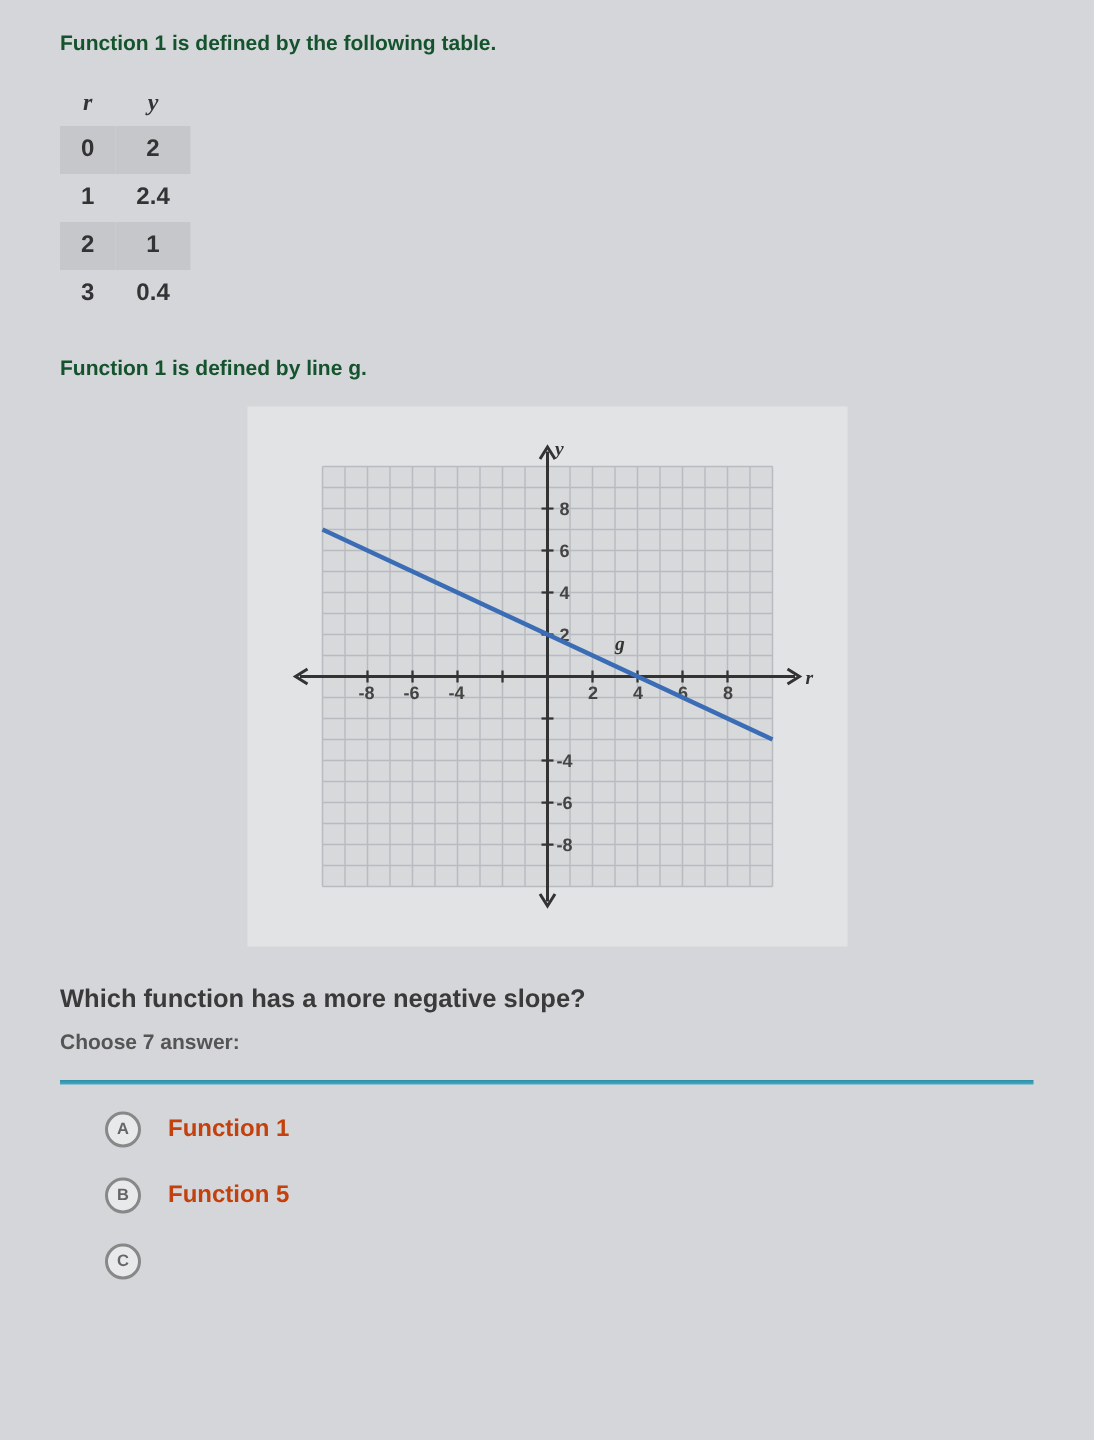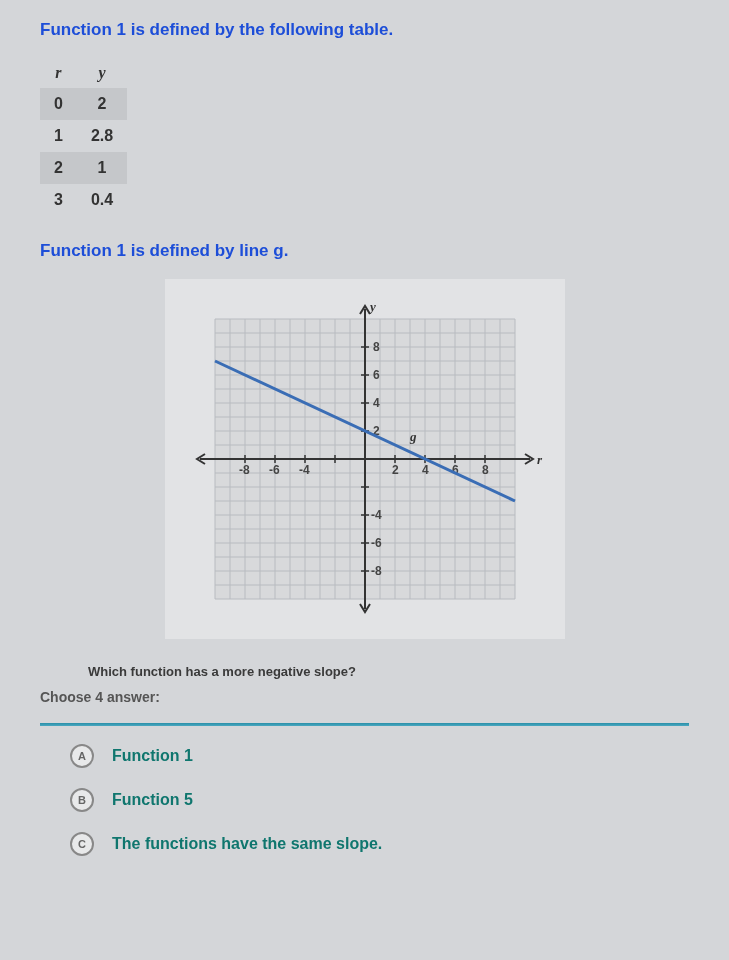--- a/index.html
+++ b/index.html
@@ -7,23 +7,23 @@
       width: 729px;
       height: 960px;
       background: #d4d6d9;
       font-family: -apple-system, BlinkMacSystemFont, "Segoe UI", Arial, sans-serif;
       color: #2a2a2a;
       padding: 20px 40px;
       position: relative;
       overflow: hidden;
     }
     .prompt-text {
-      font-size: 17px;
-      font-weight: 600;
-      color: #1d4ed8;
+      font-size: 14px;
+      font-weight: 600;
+      color: #14532d;
       margin-bottom: 18px;
     }
     .data-table {
       margin-bottom: 25px;
     }
     .data-table table {
       border-collapse: collapse;
     }
     .data-table th {
       font-weight: 700;
@@ -48,25 +48,24 @@
       display: flex;
       justify-content: center;
       margin: 15px 0 25px 0;
     }
     .graph-box {
       background: #e2e3e5;
       padding: 20px;
       position: relative;
     }
     .question-text {
-      font-size: 13px;
+      font-size: 17px;
       font-weight: 600;
       color: #3a3a3a;
       margin-bottom: 10px;
-      margin-left: 48px;
     }
     .instruction {
       font-size: 14px;
       color: #555;
       font-weight: 600;
       margin-bottom: 18px;
     }
     .divider {
       height: 3px;
       background: linear-gradient(to bottom, #2a8fa8, #4aa8c0);
@@ -94,21 +93,21 @@
       flex-shrink: 0;
     }
     .radio-letter {
       font-size: 11px;
       color: #666;
       font-weight: 600;
     }
     .answer-label {
       font-size: 16px;
       font-weight: 600;
-      color: #0f766e;
+      color: #c2410c;
     }
     .chart-svg {
       display: block;
     }
   </style>
 </head>
 <body>
 
 <div class="prompt-text">Function 1 is defined by the following table.</div>
 
@@ -120,21 +119,21 @@
         <th>y</th>
       </tr>
     </thead>
     <tbody>
       <tr class="shaded">
         <td>0</td>
         <td>2</td>
       </tr>
       <tr>
         <td>1</td>
-        <td>2.8</td>
+        <td>2.4</td>
       </tr>
       <tr class="shaded">
         <td>2</td>
         <td>1</td>
       </tr>
       <tr>
         <td>3</td>
         <td>0.4</td>
       </tr>
     </tbody>
@@ -242,36 +241,35 @@
       <text x="185" y="12" fill="#333" font-size="13" font-style="italic" font-family="Georgia" font-weight="600">y</text>
 
       <line x1="30" y1="62" x2="330" y2="202" stroke="#3a6db5" stroke-width="3"></line>
 
       <text x="225" y="142" fill="#333" font-size="13" font-style="italic" font-family="Georgia" font-weight="600">g</text>
     </svg>
   </div>
 </div>
 
 <div class="question-text">Which function has a more negative slope?</div>
-<div class="instruction">Choose 4 answer:</div>
+<div class="instruction">Choose 7 answer:</div>
 
 <div class="divider"></div>
 
 <div class="answers">
   <div class="answer-option">
     <div class="radio-circle">
       <span class="radio-letter">A</span>
     </div>
     <span class="answer-label">Function 1</span>
   </div>
   <div class="answer-option">
     <div class="radio-circle">
       <span class="radio-letter">B</span>
     </div>
     <span class="answer-label">Function 5</span>
   </div>
   <div class="answer-option">
     <div class="radio-circle">
       <span class="radio-letter">C</span>
     </div>
-    <span class="answer-label">The functions have the same slope.</span>
   </div>
 </div>
 
 </body></html>

